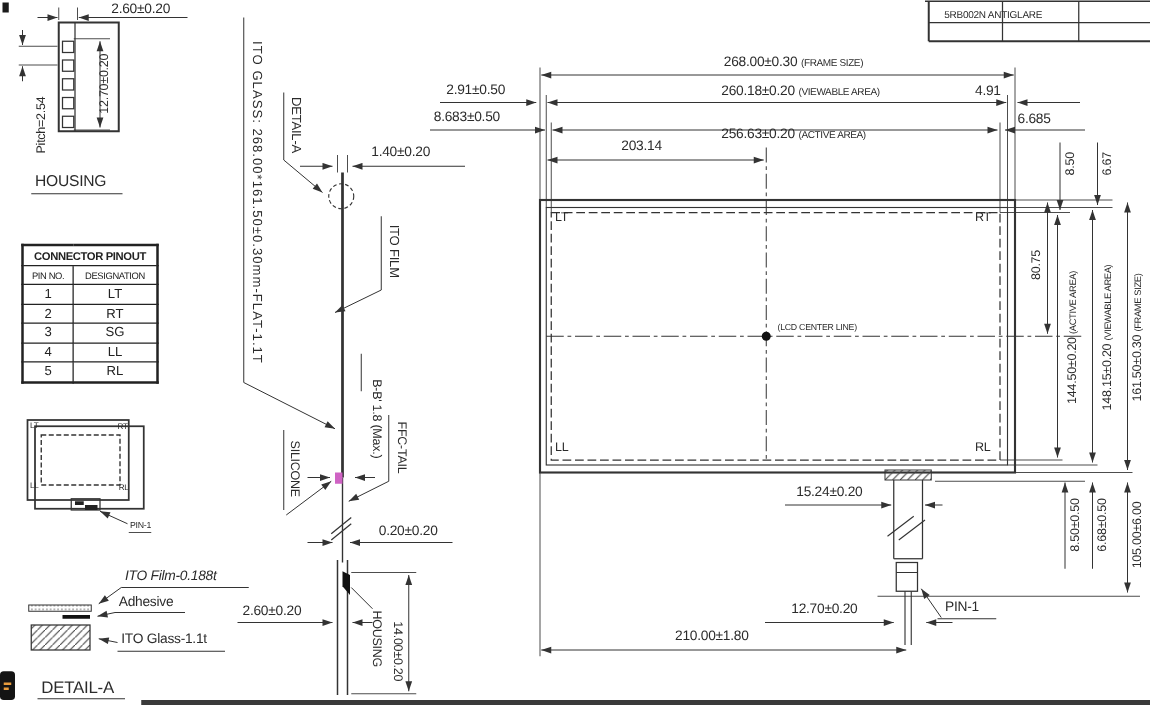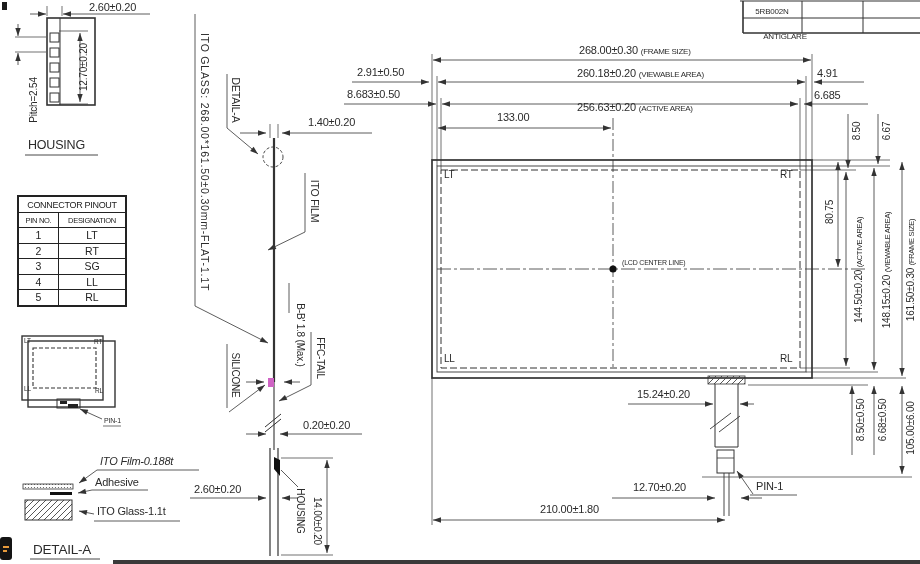--- a/index.html
+++ b/index.html
@@ -12,21 +12,21 @@
   .f6{font-size:6.5px;} .f7{font-size:7px;} .f8{font-size:8px;}
   .f10{font-size:10px;} .f10h{font-size:10.5px;} .f11{font-size:11px;}
   .f12{font-size:12.5px;} .f13{font-size:13.5px;}
   .ls{letter-spacing:0.8px;}
   .note{font-size:7.5px;letter-spacing:-0.3px;}
   .notebig{font-size:8px;letter-spacing:-0.3px;}
   table.pinout{position:absolute;left:17px;top:195px;border-collapse:collapse;
                border:2px solid #222;table-layout:fixed;}
   table.pinout td,table.pinout th{border:1px solid #222;text-align:center;padding:0;
                font-family:"Liberation Sans",sans-serif;color:#222;}
-  table.pinout .ttl{font-size:9px;font-weight:normal;letter-spacing:-0.3px;height:15px;}
+  table.pinout .ttl{font-size:9px;font-weight:bold;letter-spacing:-0.3px;height:15px;}
   table.pinout .hdr{font-size:7.5px;font-weight:normal;letter-spacing:-0.3px;height:14px;}
   table.pinout td{font-size:10.5px;height:14.5px;}
   .c1{width:39px;} .c2{width:66px;}
 </style>
 </head>
 <body>
 
 <div id="canvas">
 
   <svg id="linework" width="920" height="564" viewBox="0 0 920 564">
@@ -232,58 +232,58 @@
     </table>
 
   <span class="lbl f6" style="left:24px;top:338px;">LT</span>
   <span class="lbl f6" style="left:94px;top:339px;">RT</span>
   <span class="lbl f6" style="left:24px;top:386px;">LL</span>
   <span class="lbl f6" style="left:95px;top:388px;">RL</span>
   <span class="lbl f7" style="left:104px;top:417px;">PIN-1</span>
 
   <span class="lbl f10h rcw ls" style="left:205px;top:162px;">ITO GLASS: 268.00*161.50±0.30mm-FLAT-1.1T</span>
   <span class="lbl f10h rcw" style="left:236px;top:100px;">DETAIL-A</span>
-  <span class="lbl f11" style="left:297px;top:117px;margin-left:11px;">1.40±0.20</span>
+  <span class="lbl f11" style="left:297px;top:117px;">1.40±0.20</span>
   <span class="lbl f10h rcw" style="left:315px;top:201px;">ITO FILM</span>
   <span class="lbl f10 rcw" style="left:300px;top:335px;">B-B' 1.8 (Max.)</span>
   <span class="lbl f10 rcw" style="left:320px;top:358px;">FFC-TAIL</span>
   <span class="lbl f10 rcw" style="left:235px;top:375px;">SILICONE</span>
   <span class="lbl f11" style="left:291px;top:420px;margin-left:12px;">0.20±0.20</span>
   <span class="lbl f11" style="left:194px;top:484px;">2.60±0.20</span>
   <span class="lbl f10 rcw" style="left:300px;top:511px;">HOUSING</span>
   <span class="lbl f10 rcw" style="left:317px;top:521px;">14.00±0.20</span>
 
   <span class="lbl f11" style="left:100px;top:456px;font-style:italic;">ITO Film-0.188t</span>
   <span class="lbl f11" style="left:95px;top:477px;">Adhesive</span>
   <span class="lbl f11" style="left:97px;top:506px;">ITO Glass-1.1t</span>
   <span class="lbl f13" style="left:33px;top:543px;">DETAIL-A</span>
 
   <span class="lbl f11" style="left:579px;top:45px;"><span>268.00±0.30</span> <span class="notebig">(FRAME SIZE)</span></span>
   <span class="lbl f11" style="left:577px;top:68px;"><span>260.18±0.20</span> <span class="notebig">(VIEWABLE AREA)</span></span>
   <span class="lbl f11" style="left:577px;top:90px;margin-top:12px;"><span>256.63±0.20</span> <span class="notebig">(ACTIVE AREA)</span></span>
   <span class="lbl f11" style="left:357px;top:67px;">2.91±0.50</span>
   <span class="lbl f11" style="left:347px;top:89px;">8.683±0.50</span>
-  <span class="lbl f11" style="left:817px;top:68px;">4.91</span>
+  <span class="lbl f11" style="left:780px;top:68px;">4.91</span>
   <span class="lbl f11" style="left:814px;top:90px;">6.685</span>
-  <span class="lbl f11" style="left:497px;top:112px;">133.00</span>
+  <span class="lbl f11" style="left:497px;top:112px;">203.14</span>
   <span class="lbl f10 rccw" style="left:857px;top:131px;">8.50</span>
   <span class="lbl f10 rccw" style="left:887px;top:131px;">6.67</span>
   <span class="lbl f10 rccw" style="left:830px;top:212px;">80.75</span>
   <span class="lbl f7" style="left:622px;top:259px;">(LCD CENTER LINE)</span>
   <span class="lbl f10 rccw" style="left:859px;top:270px;"><span>144.50±0.20</span> <span class="note">(ACTIVE AREA)</span></span>
   <span class="lbl f10 rccw" style="left:887px;top:270px;"><span>148.15±0.20</span> <span class="note">(VIEWABLE AREA)</span></span>
   <span class="lbl f10 rccw" style="left:911px;top:270px;"><span>161.50±0.30</span> <span class="note">(FRAME SIZE)</span></span>
   <span class="lbl f10" style="left:444px;top:170px;">LT</span>
   <span class="lbl f10" style="left:780px;top:170px;">RT</span>
   <span class="lbl f10" style="left:444px;top:354px;">LL</span>
   <span class="lbl f10" style="left:780px;top:354px;">RL</span>
   <span class="lbl f11" style="left:637px;top:389px;">15.24±0.20</span>
   <span class="lbl f10 rccw" style="left:861px;top:420px;">8.50±0.50</span>
   <span class="lbl f10 rccw" style="left:883px;top:420px;">6.68±0.50</span>
   <span class="lbl f10 rccw" style="left:911px;top:428px;">105.00±6.00</span>
   <span class="lbl f11" style="left:633px;top:482px;">12.70±0.20</span>
   <span class="lbl f11" style="left:756px;top:481px;">PIN-1</span>
   <span class="lbl f11" style="left:540px;top:504px;">210.00±1.80</span>
 
   <span class="lbl f8" style="left:772px;top:8px;transform:translateX(-50%);">5RB002N</span>
-  <span class="lbl f8" style="left:785px;top:8px;transform:translateX(-50%);margin-top:25px;">ANTIGLARE</span>
+  <span class="lbl f8" style="left:812px;top:8px;transform:translateX(-50%);">ANTIGLARE</span>
 
 </div>
 
 </body></html>

